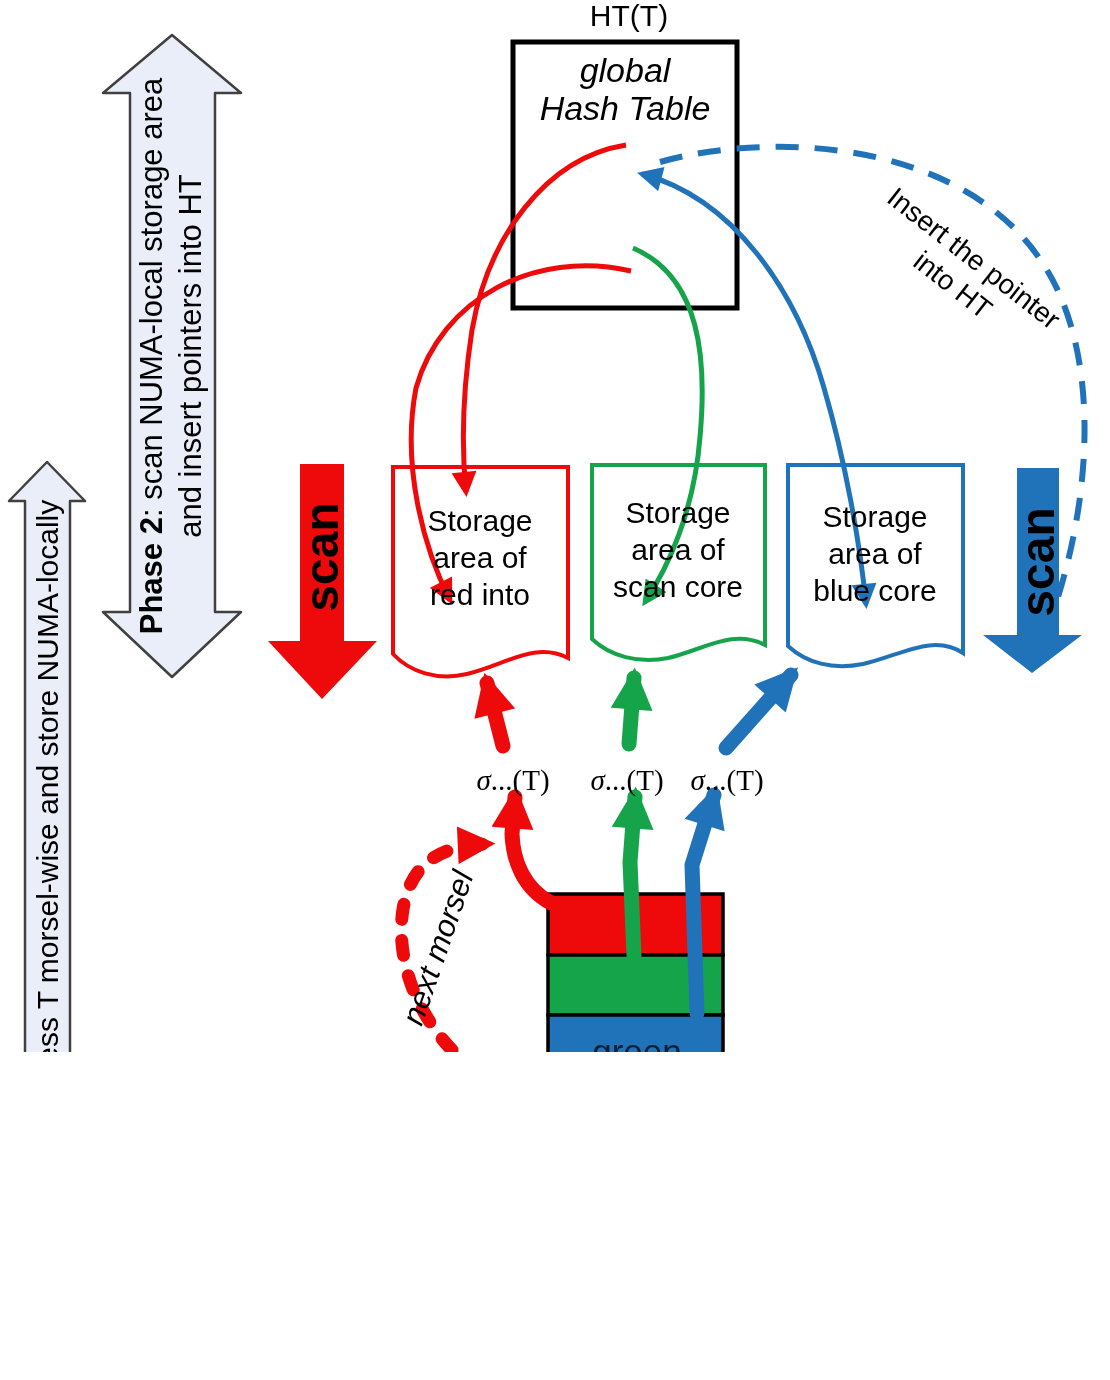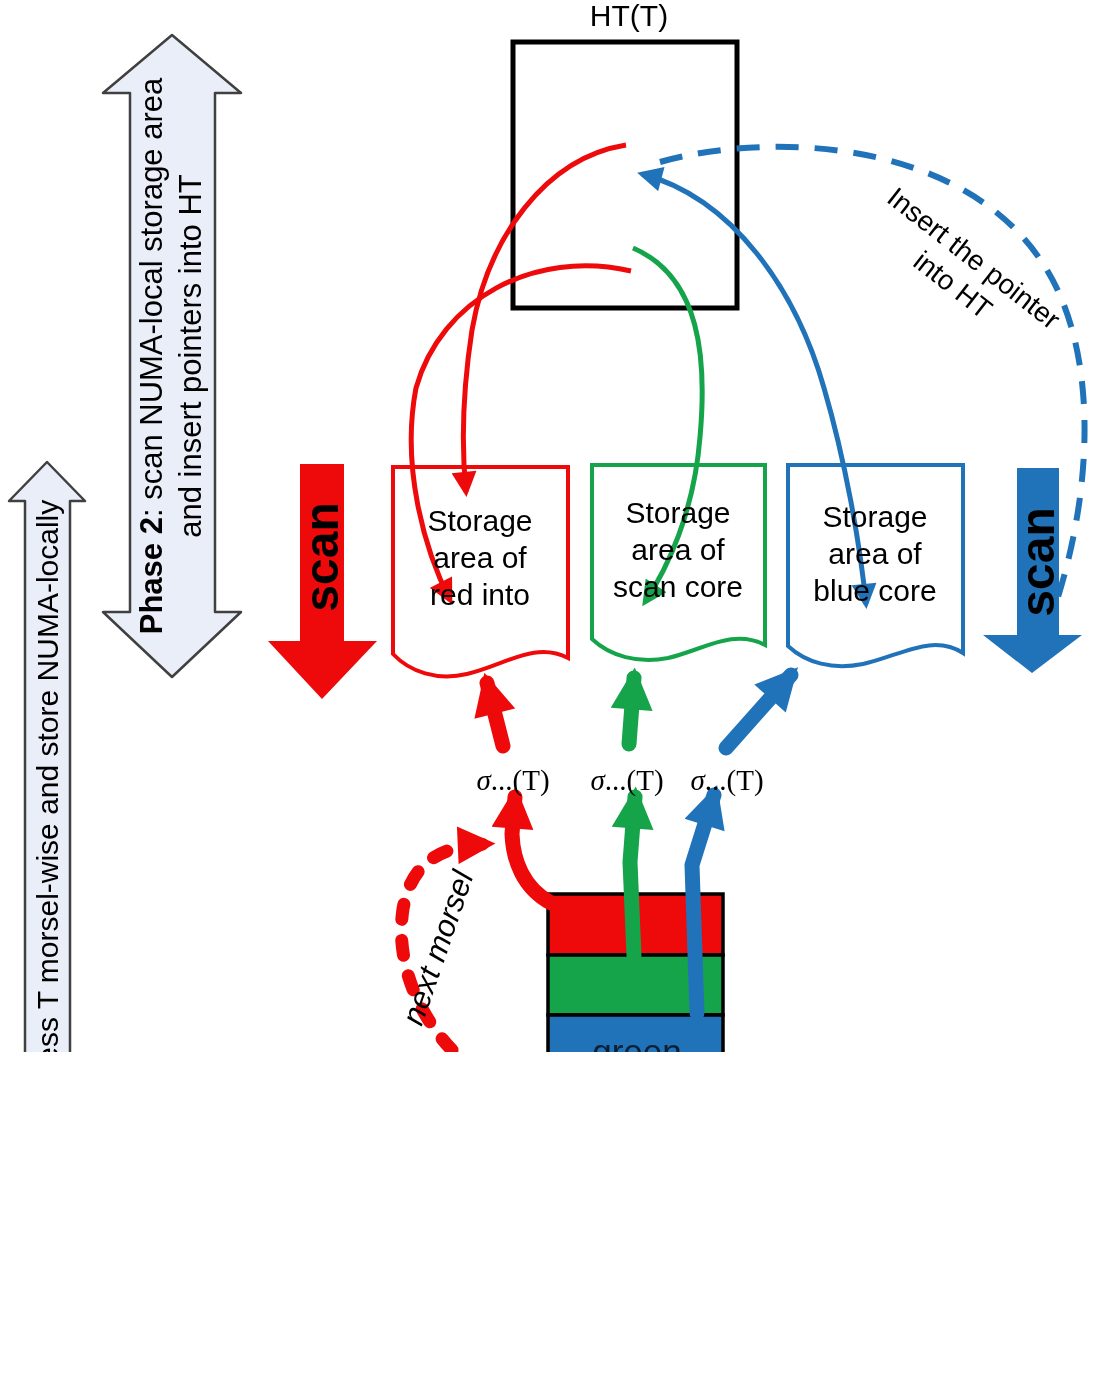--- a/index.html
+++ b/index.html
@@ -72,20 +72,22 @@
   <path fill="none" d="M634,956 L630,862 L635,797" stroke-width="15" stroke-linecap="round" stroke-linejoin="round" marker-end="url(#mthick-green)" stroke="#16a44a"></path>
   <path fill="none" d="M697,1013 L692,865 L714,795" stroke-width="15" stroke-linecap="round" stroke-linejoin="round" marker-end="url(#mthick-blue)" stroke="#2173b9"></path>
   <path fill="none" d="M503,746 L487,683" stroke-width="15" stroke-linecap="round" marker-end="url(#mthick-red)" stroke="#ee0a0a"></path>
   <path fill="none" d="M629,744 L634,678" stroke-width="15" stroke-linecap="round" marker-end="url(#mthick-green)" stroke="#16a44a"></path>
   <path fill="none" d="M726,748 L791,675" stroke-width="15" stroke-linecap="round" marker-end="url(#mthick-blue)" stroke="#2173b9"></path>
 </svg>
 
 <div class="txt" style="left:629px;top:16px;font-size:30px;">HT(T)</div>
 
 <div class="txt it" style="left:625px;top:89px;font-size:34px;line-height:38px;">
+  <div>global</div>
+  <div>Hash Table</div>
 </div>
 
 <div class="txt rot" style="left:171px;top:356px;font-size:31px;line-height:39px;">
   <div><b>Phase 2</b><span>: scan NUMA-local storage area</span></div>
   <div>and insert pointers into HT</div>
 </div>
 
 <div class="txt rot" style="left:48px;top:876px;font-size:30px;">
   <b>Phase 1</b><span>: process T morsel-wise and store NUMA-locally</span>
 </div>

